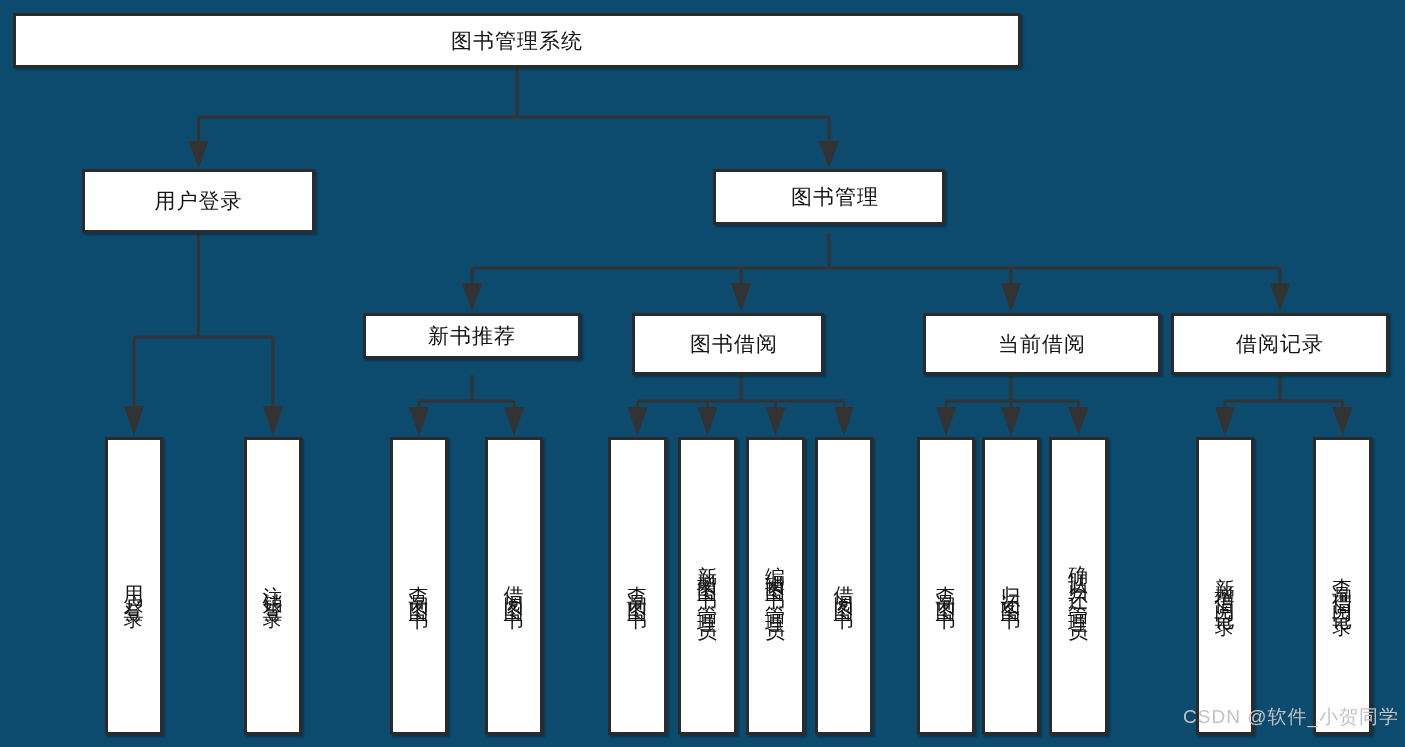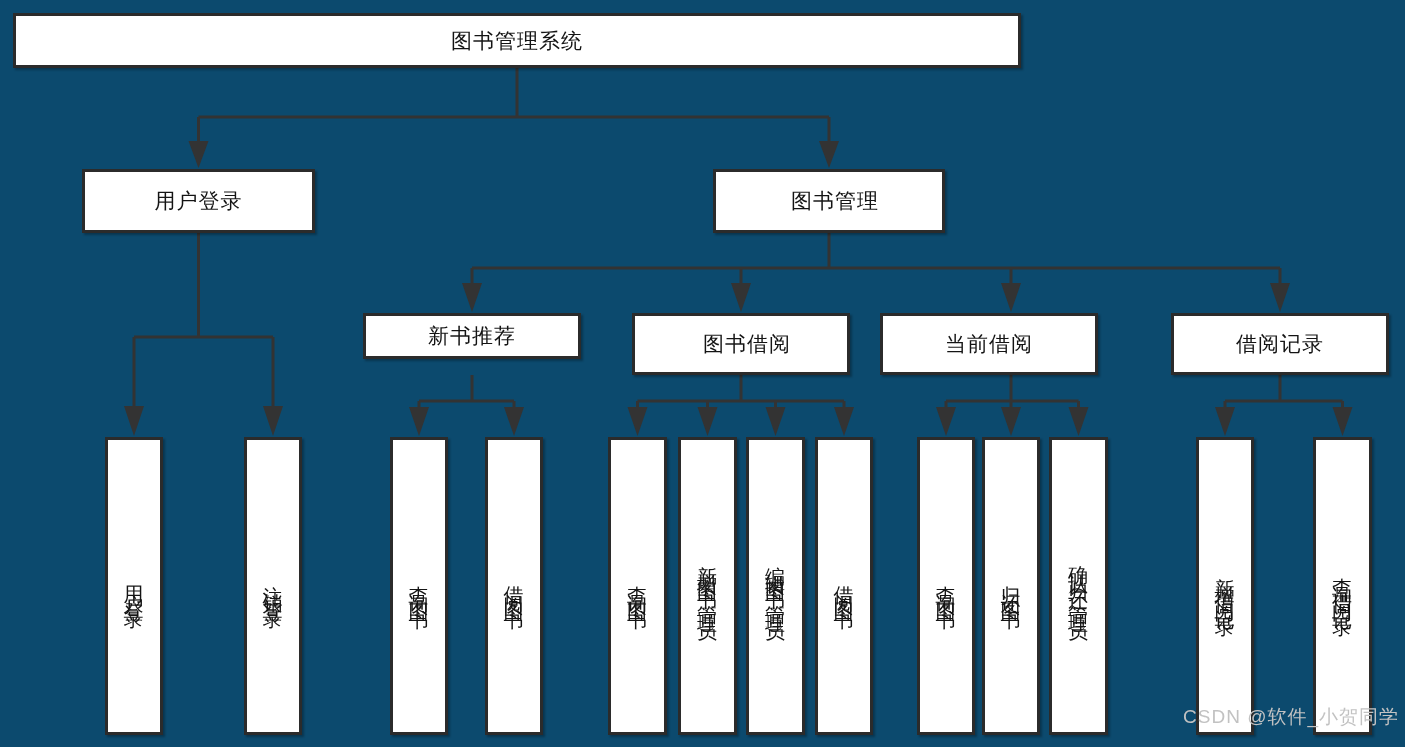--- a/index.html
+++ b/index.html
@@ -111,25 +111,25 @@
     <g>
       <path class="stroke" d="M1280 375 V401 M1225 401 H1342.5 M1225 401 V409 M1342.5 401 V409"></path>
       <polygon class="arrow" points="1215,407 1235,407 1225,436"></polygon>
       <polygon class="arrow" points="1332.5,407 1352.5,407 1342.5,436"></polygon>
     </g>
   </svg>
 
   <div class="box hbox" style="left:13px; top:13px; width:1008px; height:55px;">图书管理系统</div>
 
   <div class="box hbox" style="left:82px; top:169px; width:233px; height:64px;">用户登录</div>
-  <div class="box hbox" style="left:713px; top:169px; width:232px; height:64px;padding-left:12px;">图书管理</div>
+  <div class="box hbox" style="left:713px; top:169px; width:232px; height:56px;padding-left:12px;">图书管理</div>
 
   <div class="box hbox" style="left:363px; top:313px; width:218px; height:46px;">新书推荐</div>
-  <div class="box hbox" style="left:632px; top:313px; width:218px; height:62px;padding-left:12px;">图书借阅</div>
-  <div class="box hbox" style="left:880px; top:313px; width:218px; height:62px;">当前借阅</div>
+  <div class="box hbox" style="left:632px; top:313px; width:192px; height:62px;padding-left:12px;">图书借阅</div>
+  <div class="box hbox" style="left:923px; top:313px; width:238px; height:62px;">当前借阅</div>
   <div class="box hbox" style="left:1171px; top:313px; width:218px; height:62px;">借阅记录</div>
 
   <div class="box vbox" style="left:105px; top:437px; width:58px; height:298px;">用户登录</div>
   <div class="box vbox" style="left:244px; top:437px; width:58px; height:298px;">注销登录</div>
 
   <div class="box vbox" style="left:390px; top:437px; width:58px; height:298px;">查询图书</div>
   <div class="box vbox" style="left:485px; top:437px; width:58px; height:298px;">借阅图书</div>
 
   <div class="box vbox" style="left:608px; top:437px; width:59px; height:298px;">查询图书</div>
   <div class="box vbox" style="left:678px; top:437px; width:59px; height:298px;">新增图书（管理员）</div>

